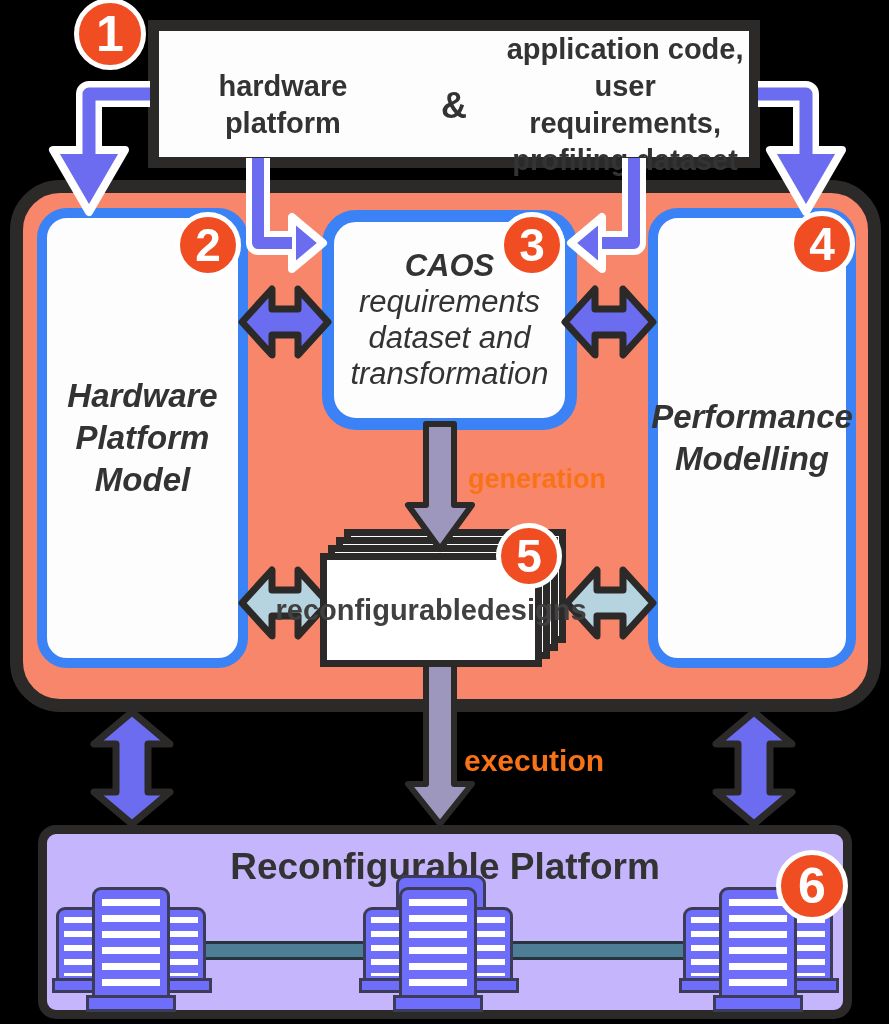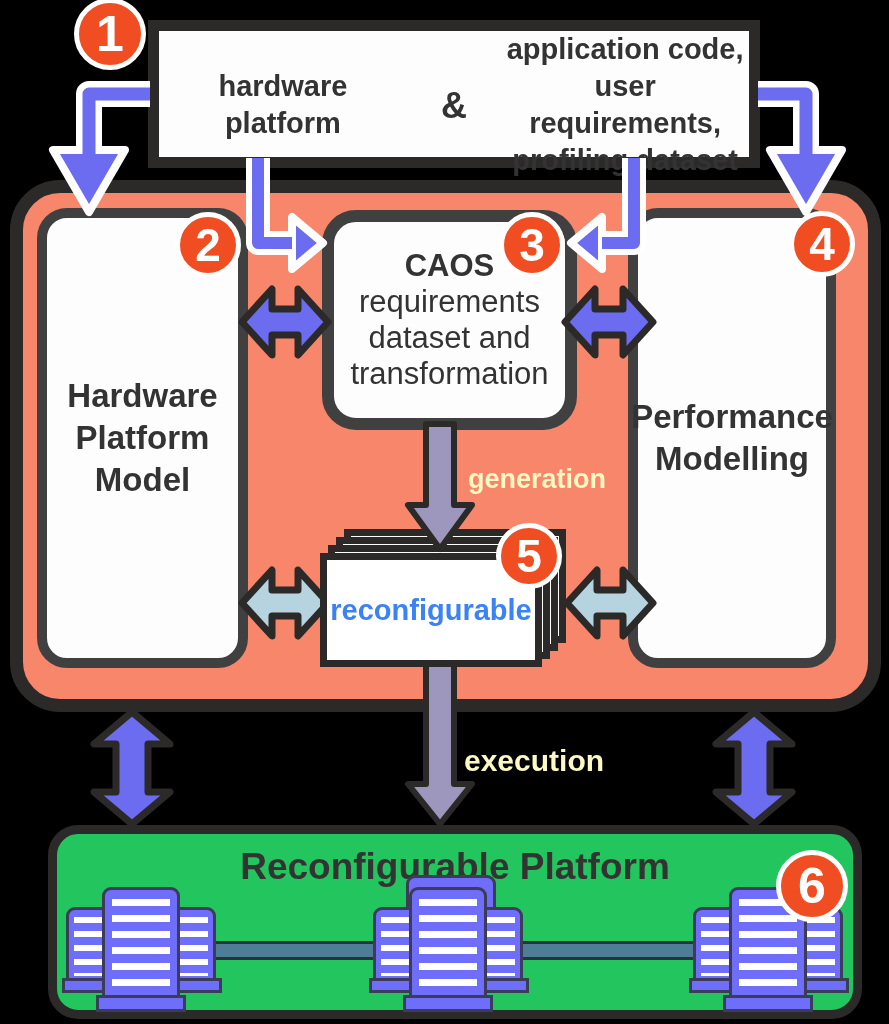--- a/index.html
+++ b/index.html
@@ -8,49 +8,49 @@
     font-family:"Liberation Sans",sans-serif;overflow:hidden;
   }
   .abs{position:absolute;}
   
   .sys{
     left:10px;top:180px;width:845px;height:506px;
     background:#f8866b;border:13px solid #2b2a29;border-radius:50px;
   }
   
   .wbox{
-    background:#fdfdfd;border:10px solid #404040;border-radius:30px;
+    background:#fdfdfd;border:10px solid #3b82f6;border-radius:30px;
     display:flex;flex-direction:column;align-items:center;justify-content:center;
-    color:#333;font-weight:bold;text-align:center;
+    color:#333;font-weight:bold;text-align:center;font-style:italic;
   }
   .hpm{left:37px;top:208px;width:191px;height:440px;font-size:33px;line-height:42px;}
-  .perf{left:628px;top:208px;width:188px;height:440px;font-size:33px;line-height:42px;}
+  .perf{left:648px;top:208px;width:188px;height:440px;font-size:33px;line-height:42px;}
   .caos{
     left:322px;top:210px;width:231px;height:196px;border-width:12px;border-radius:34px;
     font-size:31px;line-height:36px;padding-top:0;
   }
   .caos .reg{font-weight:normal;}
   
   .tbox{
     left:148px;top:20px;width:590px;height:126px;
     background:#fdfdfd;border:11px solid #2b2a29;
     display:grid;grid-template-columns:42% 16% 42%;align-items:center;
     color:#333;font-weight:bold;text-align:center;font-size:29px;line-height:37px;
   }
   .amp{font-size:36px;}
   
   .sheet{position:absolute;width:208px;height:100px;background:#fff;border:7px solid #2b2a29;}
   .sheet-front{
     display:flex;flex-direction:row;align-items:center;justify-content:center;
-    color:#3b82f6;font-weight:bold;font-size:29px;line-height:36px;text-align:center;
+    color:#404040;font-weight:bold;font-size:29px;line-height:36px;text-align:center;
   }
   
   .platform{
-    left:48px;top:825px;width:796px;height:176px;
-    background:#22c55e;border:9px solid #2b2a29;border-radius:30px;
+    left:38px;top:825px;width:796px;height:176px;
+    background:#c4b5fd;border:9px solid #2b2a29;border-radius:18px;
   }
   .ptitle{
     position:absolute;left:0;top:12px;width:100%;text-align:center;
     color:#333;font-weight:bold;font-size:37px;
   }
   .linkbar{position:absolute;left:83px;top:107px;width:634px;height:13px;
     background:#4e7e95;border:3px solid #27343c;}
   
   .cluster{position:absolute;width:150px;height:122px;}
   .srv{position:absolute;background:#6e6efa;border:3px solid #3c3c58;border-radius:9px 9px 0 0;}
@@ -60,21 +60,21 @@
     background:repeating-linear-gradient(to bottom,#fff 0 6px,rgba(0,0,0,0) 6px 14px);}
   .pedestal{position:absolute;background:#6e6efa;border:3px solid #3c3c58;}
   
   .badge{
     position:absolute;background:#f04d22;border:5px solid #fff;border-radius:50%;
     color:#fff;font-weight:bold;display:flex;align-items:center;justify-content:center;
   }
   .badge-std{width:56px;height:56px;font-size:46px;}
   .badge-big{width:62px;height:62px;font-size:50px;}
   
-  .flowlbl{position:absolute;color:#fef9c3;font-weight:bold;}
+  .flowlbl{position:absolute;color:#f97316;font-weight:bold;}
   .gen{left:468px;top:464px;font-size:27px;}
   .exe{left:464px;top:744px;font-size:30px;}
   svg.layer{position:absolute;left:0;top:0;pointer-events:none;}
 </style>
 </head>
 <body>
 
 <div id="canvas">
 
   <div class="abs sys"></div>
@@ -102,20 +102,21 @@
     <polygon points="565,322 595,289 595,309 623,309 623,289 653,322 623,355 623,335 595,335 595,355" fill="#6b6cf0" stroke="#2b2a29" stroke-width="7" stroke-linejoin="round"></polygon>
     <polygon points="242,603 272,570 272,590 298,590 298,570 328,603 298,636 298,616 272,616 272,636" fill="#b6d3e0" stroke="#2b2a29" stroke-width="7" stroke-linejoin="round"></polygon>
     <polygon points="567,603 597,570 597,590 623,590 623,570 653,603 623,636 623,616 597,616 597,636" fill="#b6d3e0" stroke="#2b2a29" stroke-width="7" stroke-linejoin="round"></polygon>
   </svg>
 
   <div class="abs sheet" style="left:344px;top:529px;"></div>
   <div class="abs sheet" style="left:336px;top:537px;"></div>
   <div class="abs sheet" style="left:328px;top:545px;"></div>
   <div class="abs sheet sheet-front" style="left:320px;top:553px;">
     <div>reconfigurable</div>
+    <div>designs</div>
   </div>
 
   <div class="abs platform">
     <div class="ptitle">Reconfigurable Platform</div>
     <div class="linkbar"></div>
 
     <div class="cluster" style="left:9px;top:53px;">
       <div class="srv" style="left:0;top:20px;width:56px;height:71px;">
           <div class="slats slats-sm"></div>
         </div>

